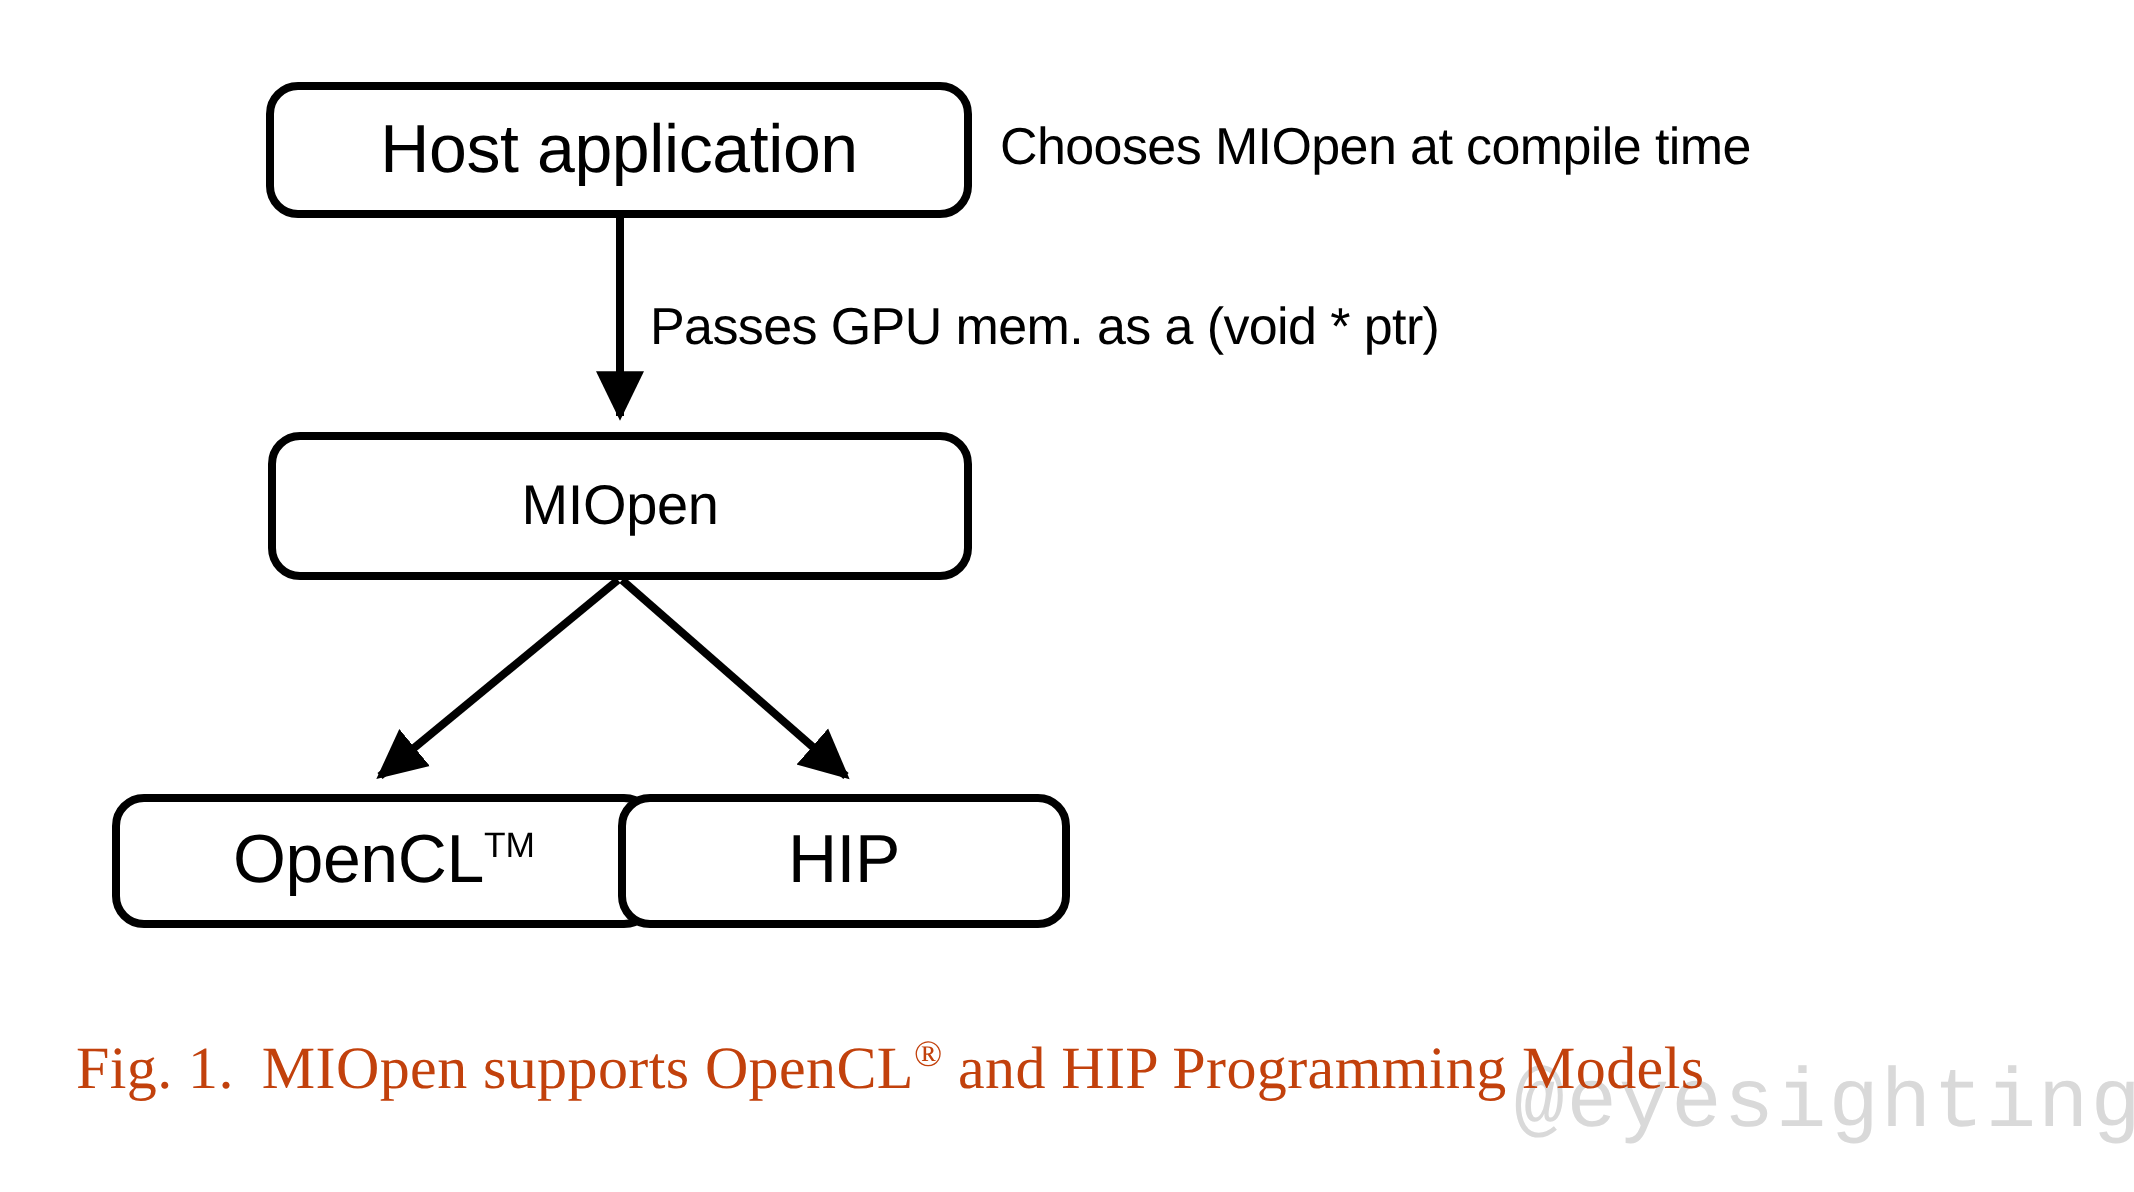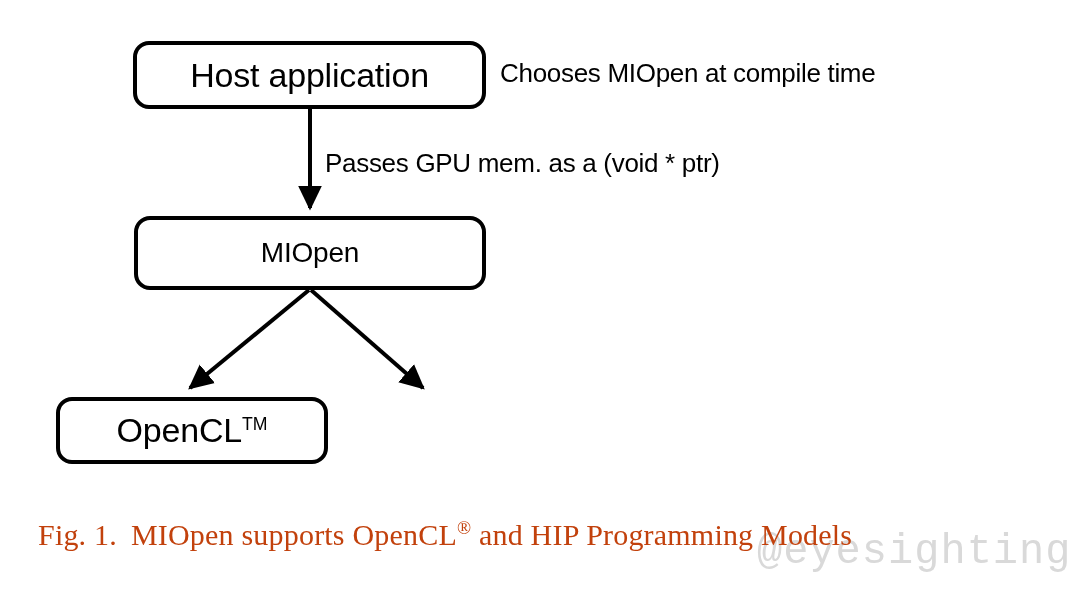--- a/index.html
+++ b/index.html
@@ -185,20 +185,23 @@
   </div>
 
   <div class="node-box" id="node-miopen">
     <span class="node-label">MIOpen</span>
   </div>
 
   <div class="node-box" id="node-opencl">
     <span class="node-label"><span>OpenCL</span><span class="sup-tm">TM</span></span>
   </div>
 
+  <div class="node-box" id="node-hip">
+    <span class="node-label">HIP</span>
+  </div>
 
   <div class="side-note" id="note-compile-time">Chooses MIOpen at compile time</div>
 
   <div class="side-note" id="note-passes-mem">Passes GPU mem. as a (void * ptr)</div>
 
 
   <div id="watermark">@eyesighting</div>
 
   <div id="figure-caption"><span>Fig. 1.</span><span class="cap-gap"></span><span>MIOpen supports OpenCL</span><span class="sup-reg">®</span><span> and HIP Programming Models</span></div>
 

